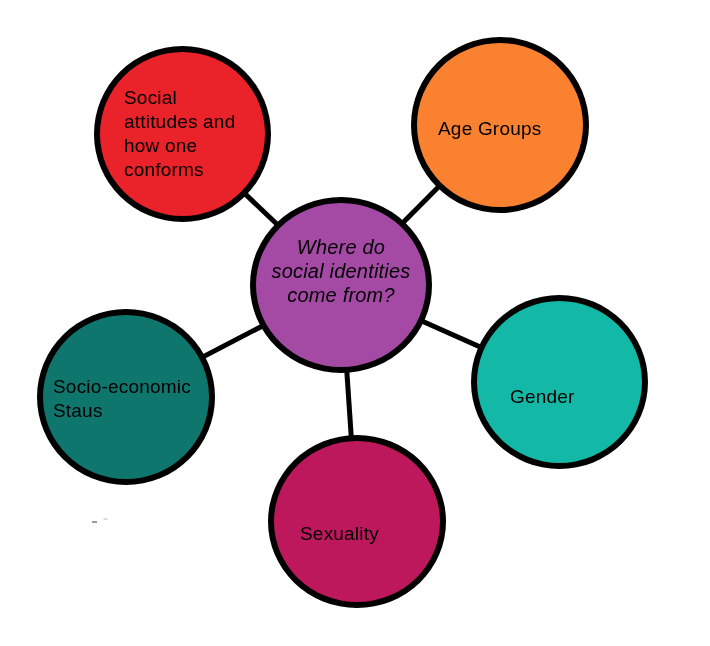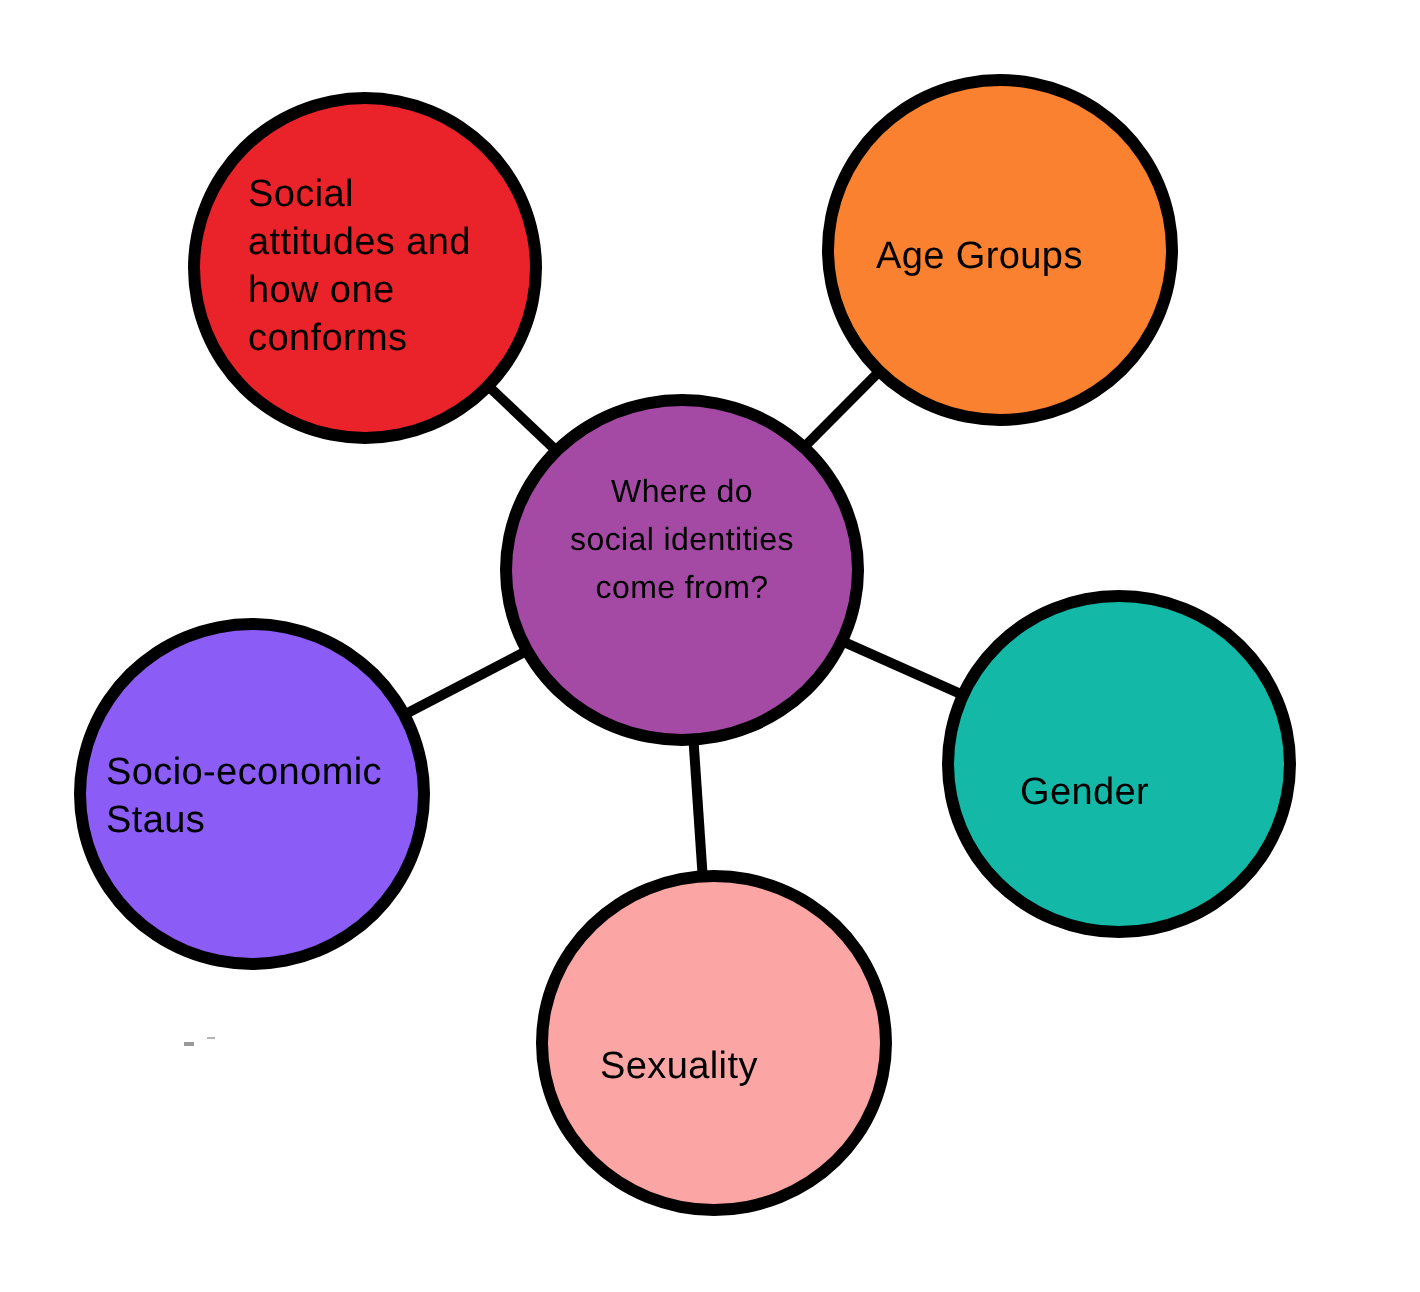--- a/index.html
+++ b/index.html
@@ -33,21 +33,22 @@
     color: #000000;
     font-size: 19px;
     line-height: 24px;
     white-space: pre-line;
     letter-spacing: 0.2px;
   }
   .label.center-label {
     left: 0;
     right: 0;
     text-align: center;
-    font-size: 16px;
+    font-size: 20px;
+    font-style: italic;
   }
   
   #node-center   { left: 250px; top: 197px; width: 182px; height: 176px; }
   #node-social   { left:  94px; top:  46px; width: 177px; height: 176px; }
   #node-age      { left: 411px; top:  37px; width: 178px; height: 176px; }
   #node-socio    { left:  37px; top: 309px; width: 178px; height: 176px; }
   #node-gender   { left: 471px; top: 295px; width: 177px; height: 174px; }
   #node-sex      { left: 268px; top: 435px; width: 178px; height: 173px; }
 
   #node-social .label { left: 24px; top: 34px; width: 135px; }
@@ -91,28 +92,28 @@
   <div class="node" id="node-age" style="background-color: rgb(249, 129, 47); text-decoration: underline;">
     <span class="label">Age Groups</span>
   </div>
 
   <div class="node" id="node-center" style="background-color: rgb(164, 74, 164);">
     <span class="label center-label">Where do
 social identities
 come from?</span>
   </div>
 
-  <div class="node" id="node-socio" style="background-color: #8b5cf6; text-decoration: underline;">
+  <div class="node" id="node-socio" style="background-color: #0f766e; text-decoration: underline;">
     <span class="label">Socio-economic
 Staus</span>
   </div>
 
   <div class="node" id="node-gender" style="background-color: #14b8a6;">
     <span class="label">Gender</span>
   </div>
 
-  <div class="node" id="node-sex" style="background-color: #fca5a5;">
+  <div class="node" id="node-sex" style="background-color: #be185d;">
     <span class="label">Sexuality</span>
   </div>
 
   <div id="stray-mark"></div>
 
 </div>
 
 </body></html>

